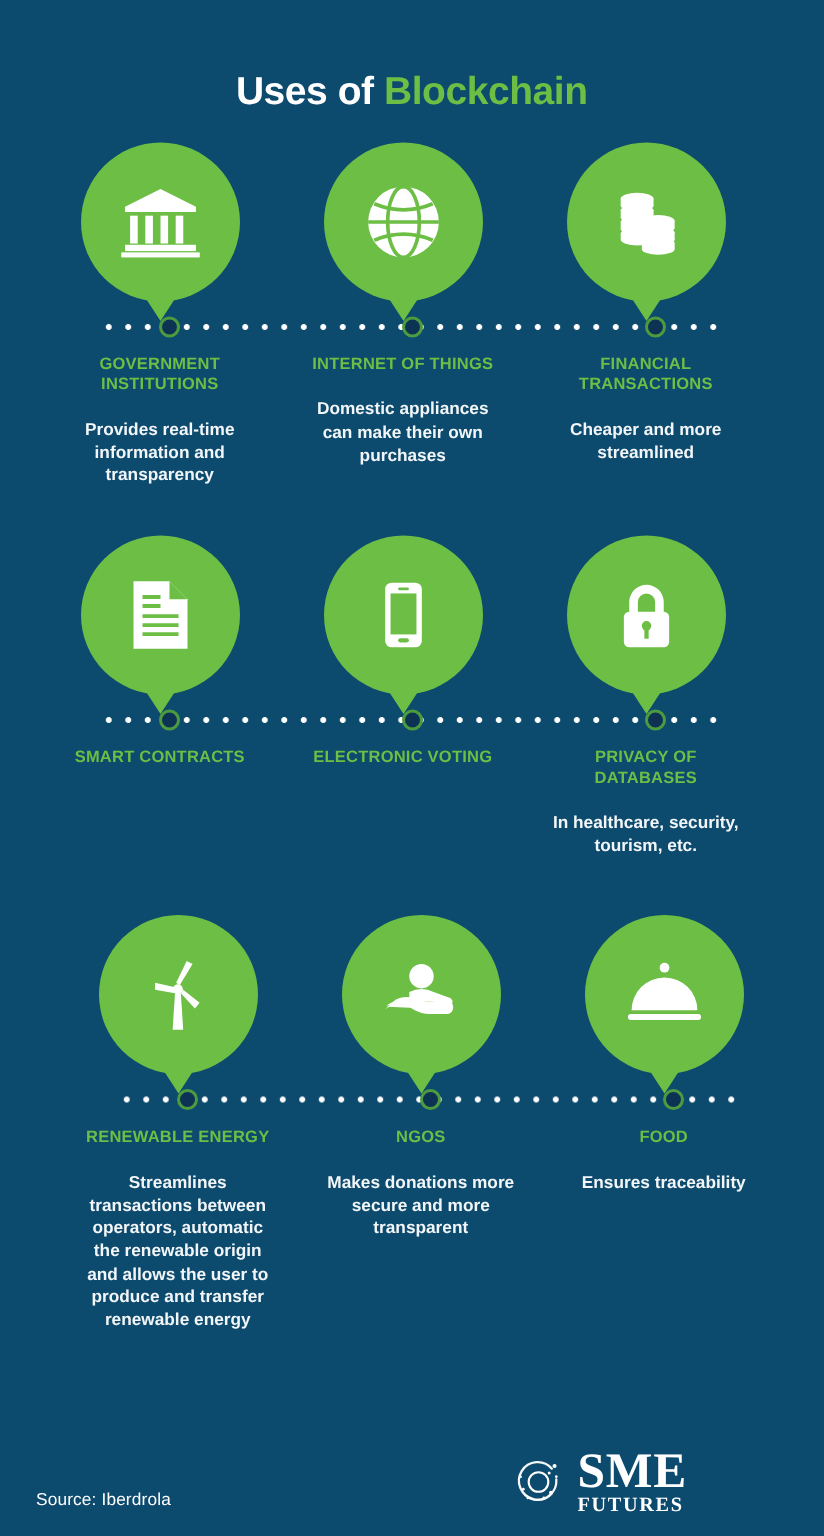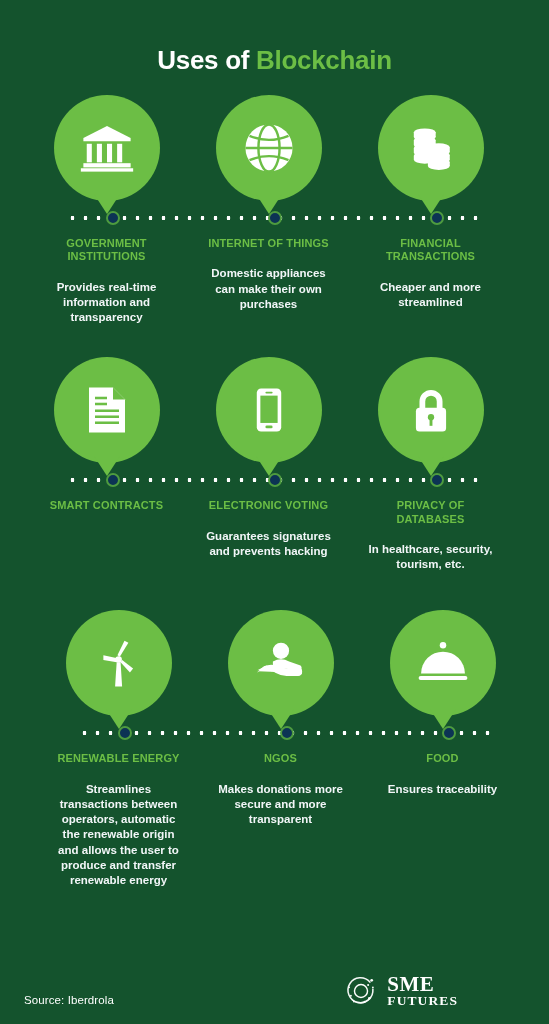--- a/index.html
+++ b/index.html
@@ -11,21 +11,21 @@
   body {
     width: 549px;
     height: 1024px;
     overflow: hidden;
     font-family: "Liberation Sans", sans-serif;
     position: relative;
   }
   .infographic {
     width: 549px;
     height: 1024px;
-    background: #14532d;
+    background: #0c4a6e;
     position: relative;
     box-sizing: border-box;
   }
 
   
   .title {
     text-align: center;
     padding-top: 47px;
     font-size: 26px;
     font-weight: bold;
@@ -197,21 +197,21 @@
   }
   .logo-mark { width: 38px; height: 38px; }
   .logo-text {
     display: flex;
     flex-direction: column;
     line-height: 0.95;
     font-family: "Liberation Serif", serif;
     color: #ffffff;
   }
   .logo-sme {
-    font-size: 21px;
+    font-size: 33px;
     font-weight: bold;
     letter-spacing: 0.5px;
   }
   .logo-futures {
     font-size: 13.5px;
     font-weight: bold;
     letter-spacing: 1.1px;
   }
 </style>
 </head>
@@ -401,21 +401,20 @@
           </div>
       </div>
     </div>
 
     <div class="captions">
       <div class="cap-cell">
         <div class="cap-title">SMART CONTRACTS</div>
       </div>
       <div class="cap-cell">
         <div class="cap-title">ELECTRONIC VOTING</div>
-        <div class="cap-body">Guarantees signatures and prevents hacking</div>
       </div>
       <div class="cap-cell">
         <div class="cap-title">PRIVACY OF DATABASES</div>
         <div class="cap-body">In healthcare, security, tourism, etc.</div>
       </div>
     </div>
   </div>
 
   <div class="row row-3">
     <div class="pins">

